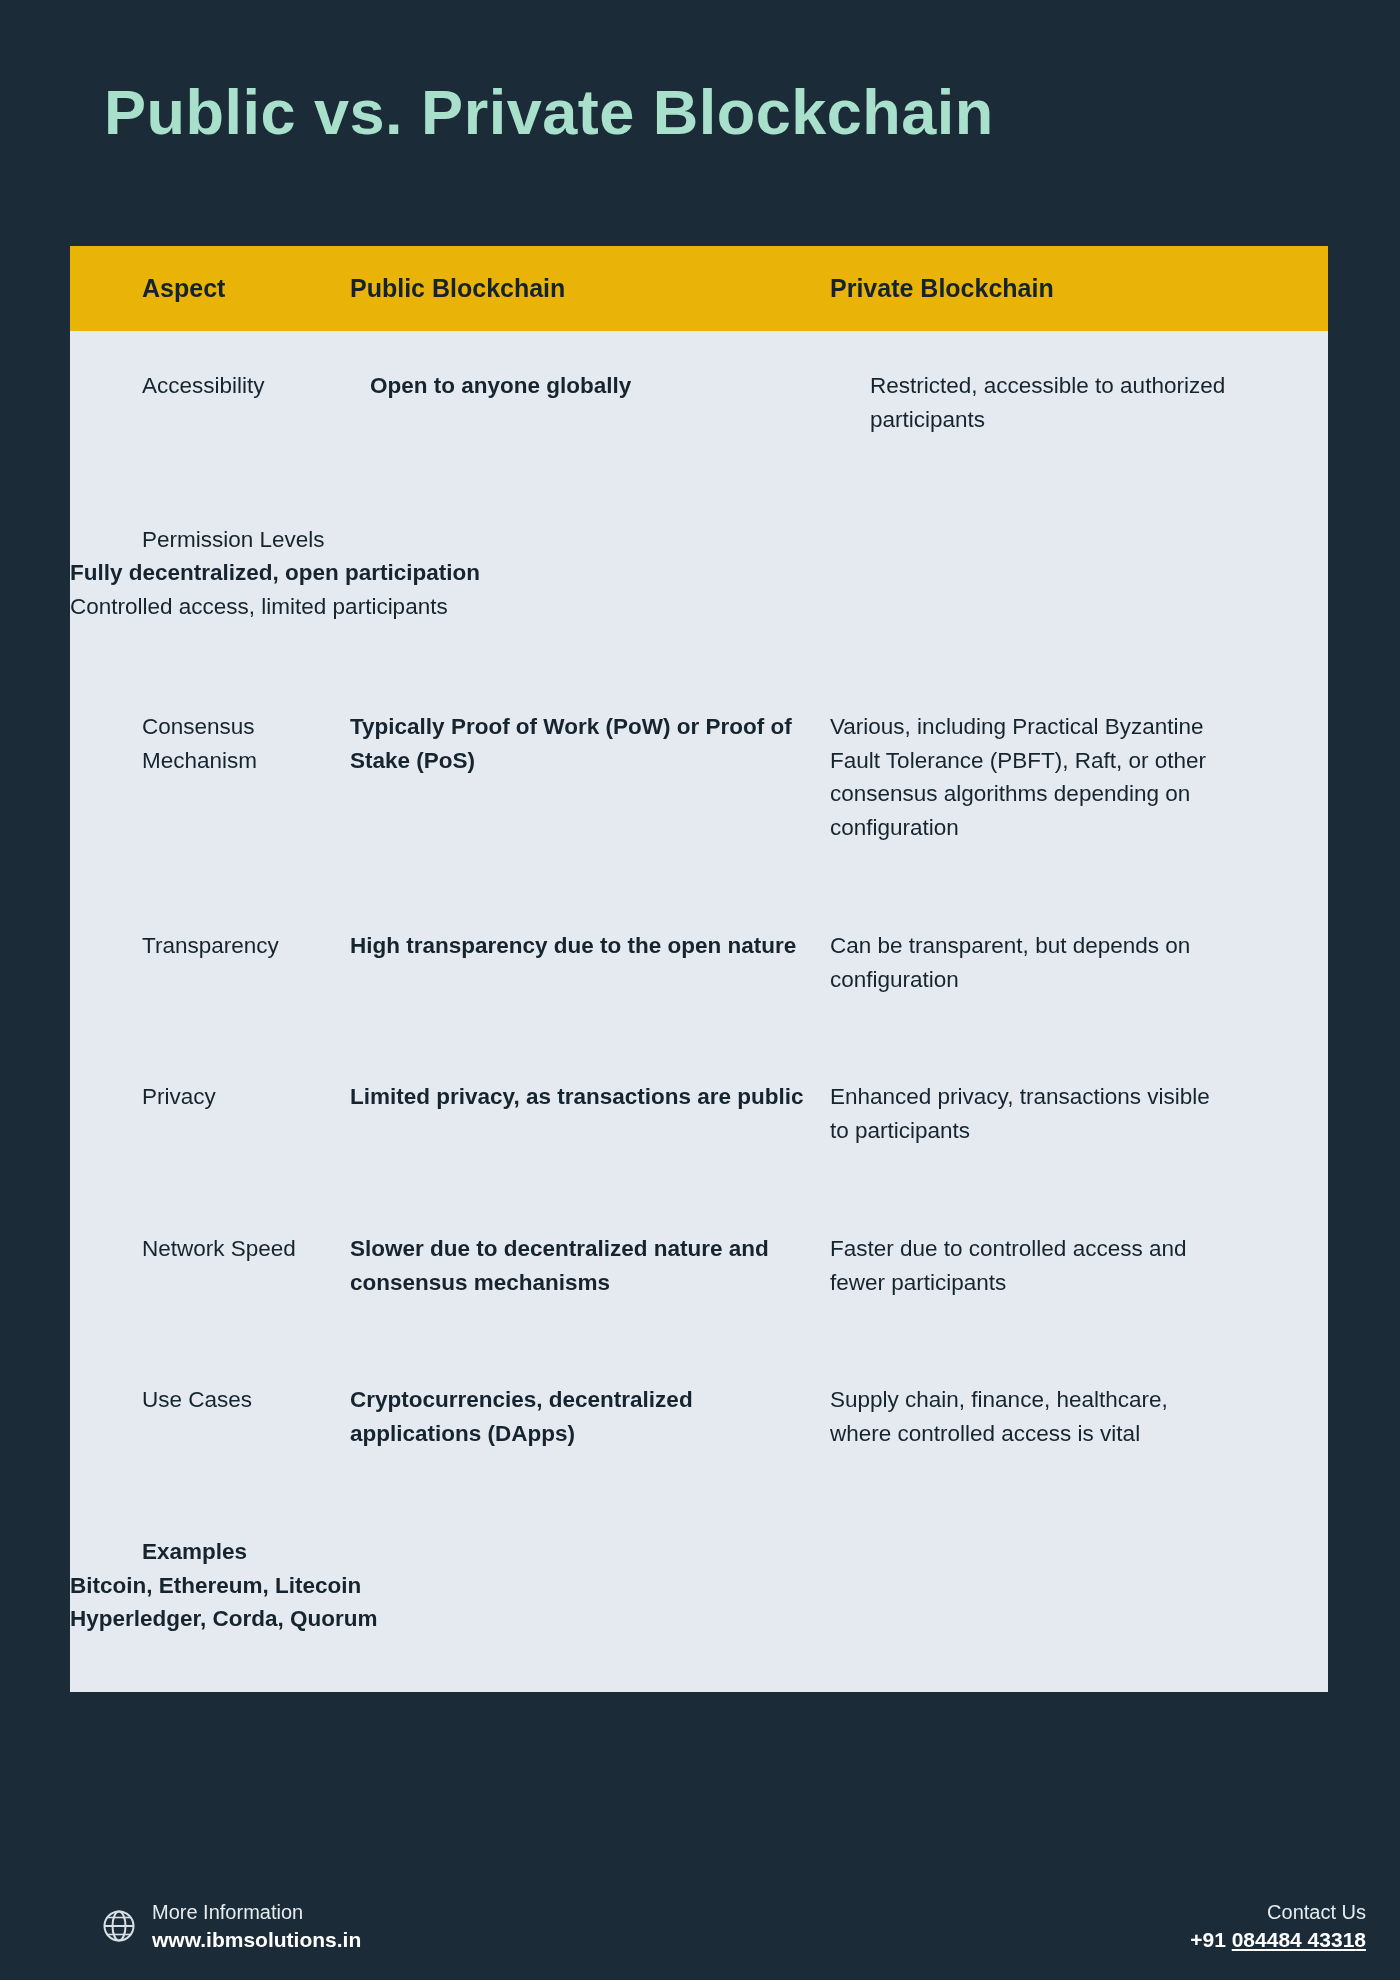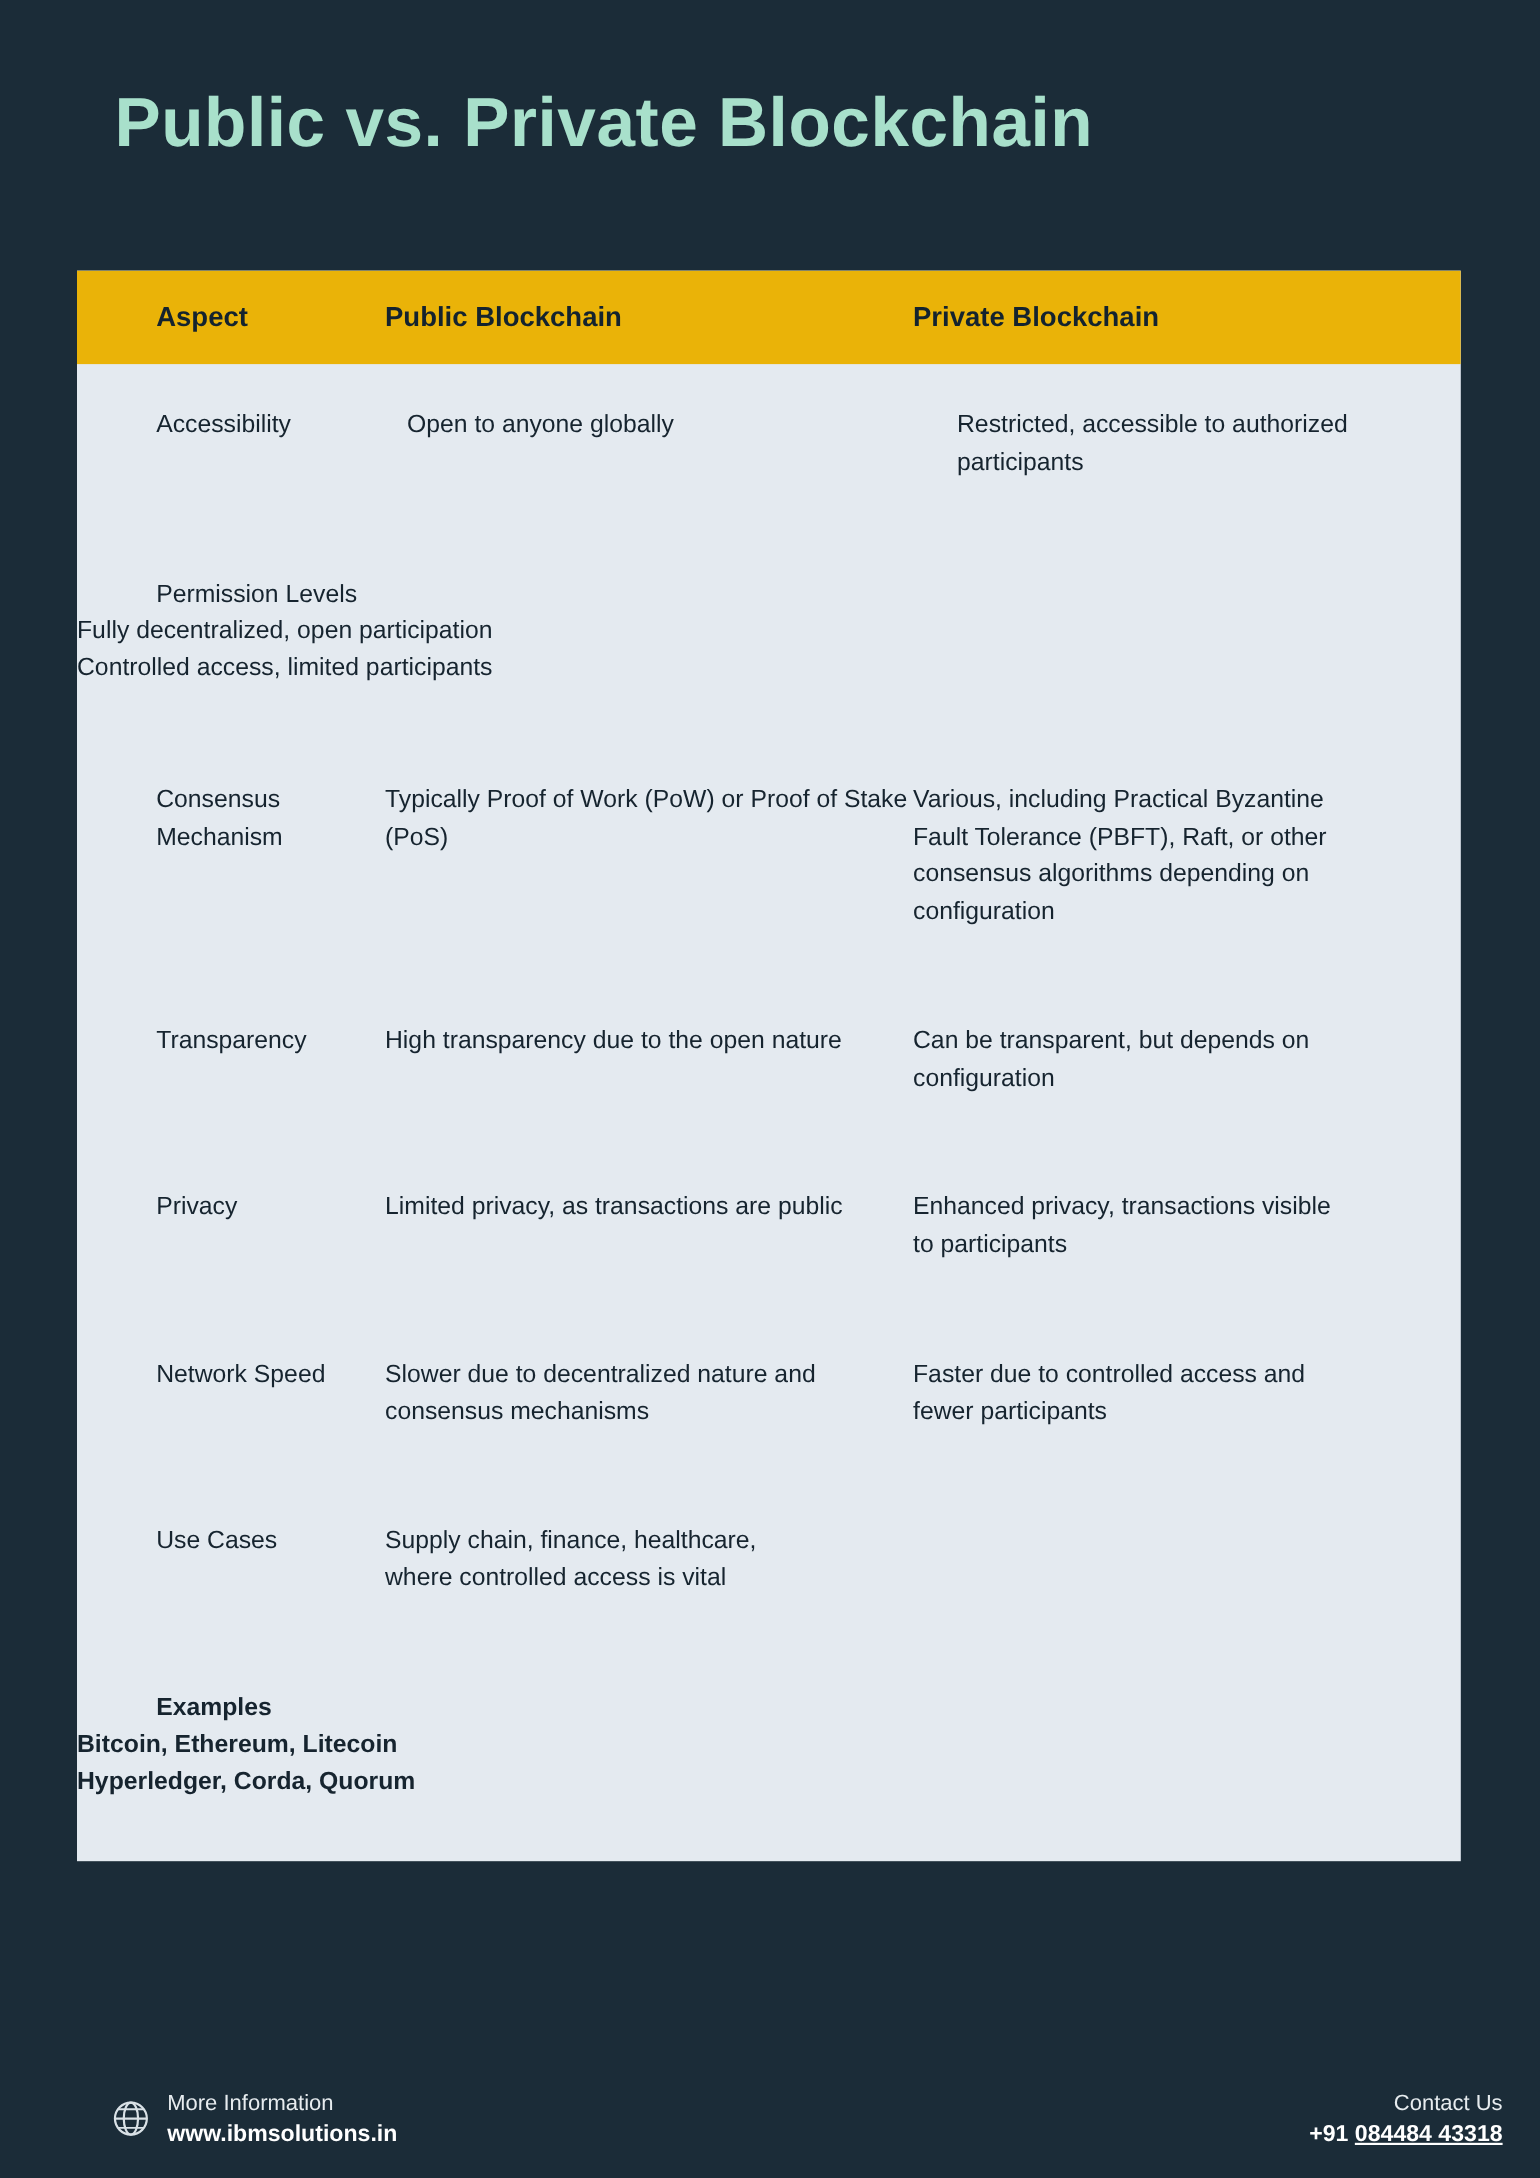--- a/index.html
+++ b/index.html
@@ -44,21 +44,21 @@
     background: #eab308;
     height: 85px;
     align-items: center;
   }
   .thead .cell {
     font-size: 25px;
     font-weight: bold;
     color: #14232e;
   }
   .col1 { width: 280px; padding-left: 72px; box-sizing: border-box; }
-  .col2 { width: 480px; box-sizing: border-box; }
+  .col2 { width: 480px; box-sizing: border-box; font-weight: bold; }
   .col3 { width: 426px; box-sizing: border-box; padding-right: 24px; }
   .trow {
     display: flex;
     align-items: flex-start;
   }
   .trow .cell {
     font-size: 22.5px;
     color: #16242f;
     line-height: 1.5;
   }
@@ -154,20 +154,21 @@
           <div class="cell col2">Limited privacy, as transactions are public</div>
           <div class="cell col3">Enhanced privacy, transactions visible to participants</div>
         </div>
         <div class="trow" style="padding-top: 44px; padding-bottom: 40px;">
           <div class="cell col1 aspect">Network Speed</div>
           <div class="cell col2">Slower due to decentralized nature and consensus mechanisms</div>
           <div class="cell col3">Faster due to controlled access and fewer participants</div>
         </div>
         <div class="trow" style="padding-top: 44px; padding-bottom: 40px;">
           <div class="cell col1 aspect">Use Cases</div>
+          <div class="cell col2">Cryptocurrencies, decentralized applications (DApps)</div>
           <div class="cell col3">Supply chain, finance, healthcare, where controlled access is vital</div>
         </div>
         <div class="trow bold" style="padding-top: 44px; padding-bottom: 56px; flex-direction: column;">
           <div class="cell col1 aspect">Examples</div>
           <div class="cell col2">Bitcoin, Ethereum, Litecoin</div>
           <div class="cell col3">Hyperledger, Corda, Quorum</div>
         </div>
       </div>
   </div>
 

